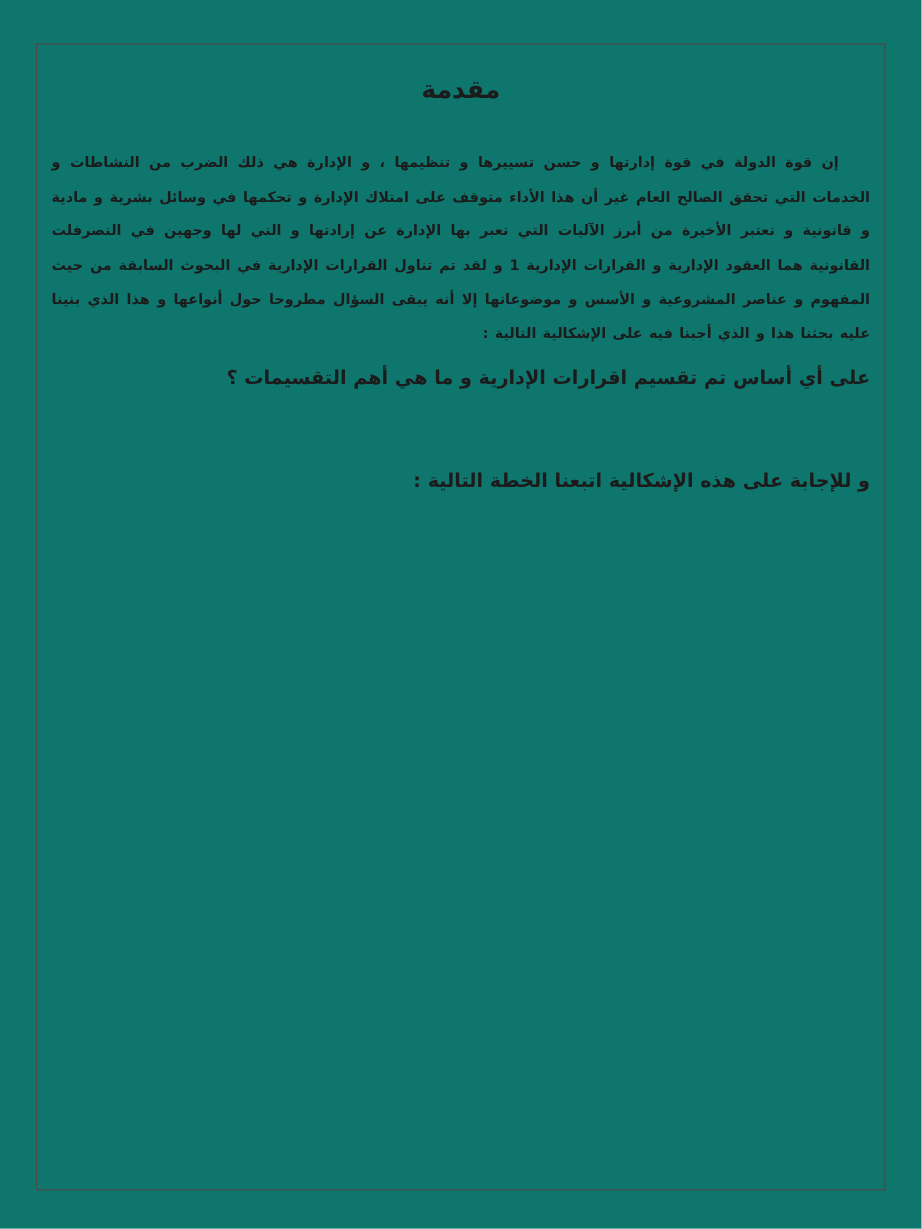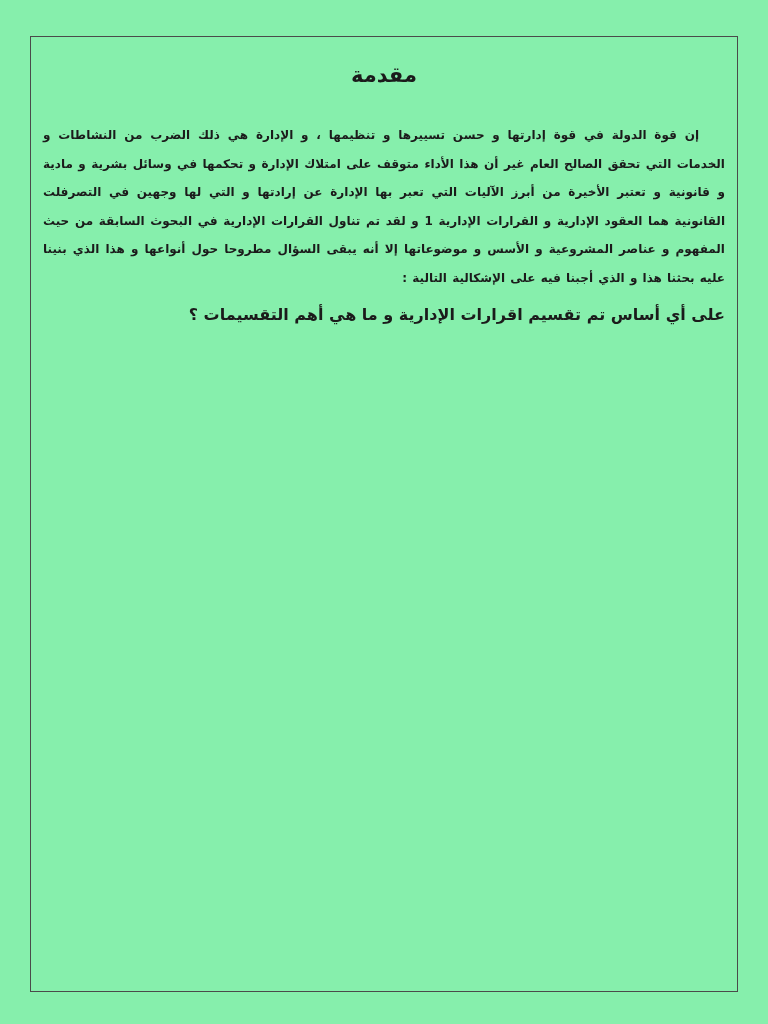--- a/index.html
+++ b/index.html
@@ -7,21 +7,21 @@
     padding: 0;
     background: #ffffff;
     width: 768px;
     height: 1024px;
     overflow: hidden;
   }
   .page {
     position: relative;
     width: 768px;
     height: 1024px;
-    background: #86efac;
+    background: #0f766e;
     font-family: "DejaVu Sans", sans-serif;
     color: #1b1b1b;
   }
   .page-border {
     position: absolute;
     left: 30px;
     top: 36px;
     right: 30px;
     bottom: 32px;
     border: 1px solid #4a4a4a;
@@ -66,14 +66,15 @@
 <body>
 
 <div class="page">
   <div class="page-border">
     <h1 class="doc-title">مقدمة</h1>
 
     <p class="body-text">إن قوة الدولة في قوة إدارتها و حسن تسييرها و تنظيمها ، و الإدارة هي ذلك الضرب من النشاطات و الخدمات التي تحقق الصالح العام غير أن هذا الأداء متوقف على امتلاك الإدارة و تحكمها في وسائل بشرية و مادية و قانونية و تعتبر الأخيرة من أبرز الآليات التي تعبر بها الإدارة عن إرادتها و التي لها وجهين في التصرفلت القانونية هما العقود الإدارية و القرارات الإدارية 1 و لقد تم تناول القرارات الإدارية في  البحوث السابقة  من حيث المفهوم و عناصر المشروعية و الأسس و موضوعاتها إلا أنه يبقى السؤال مطروحا حول أنواعها و هذا الذي بنينا عليه بحثنا هذا و الذي أجبنا فيه على الإشكالية التالية :</p>
 
     <p class="question-line">على أي أساس تم تقسيم اقرارات الإدارية و ما هي أهم التقسيمات ؟</p>
 
+    <p class="plan-line">و للإجابة على هذه الإشكالية اتبعنا الخطة التالية :</p>
   </div>
 </div>
 
 </body></html>

